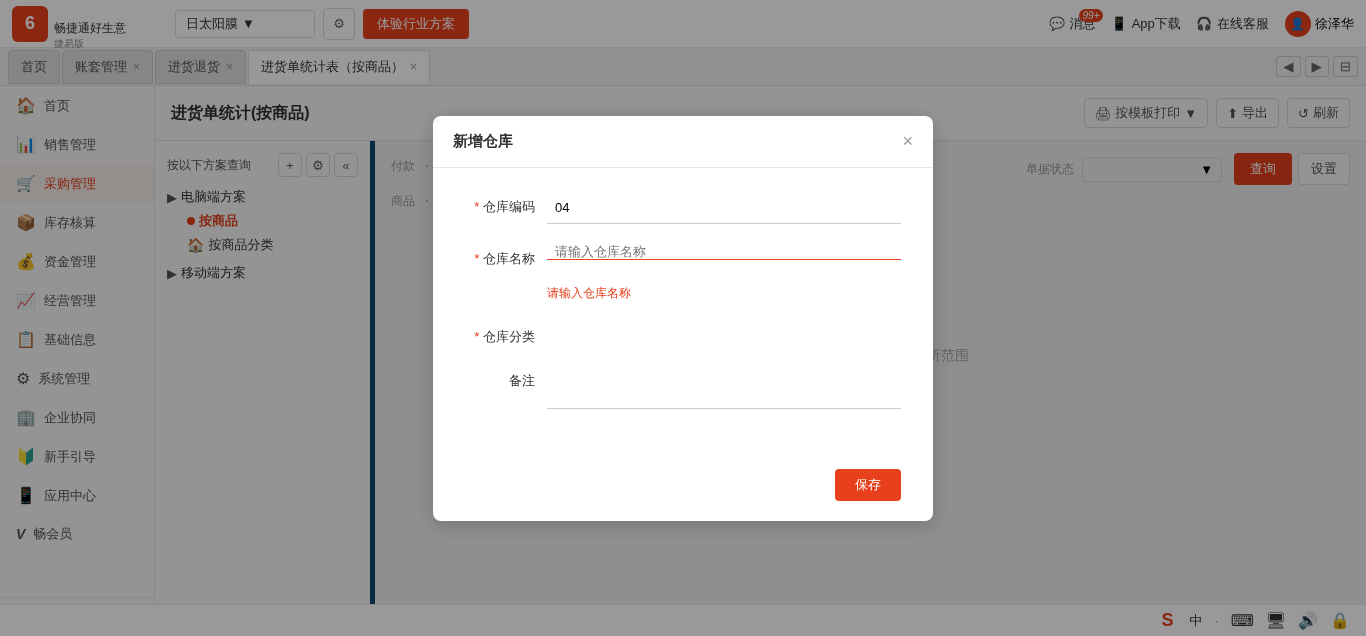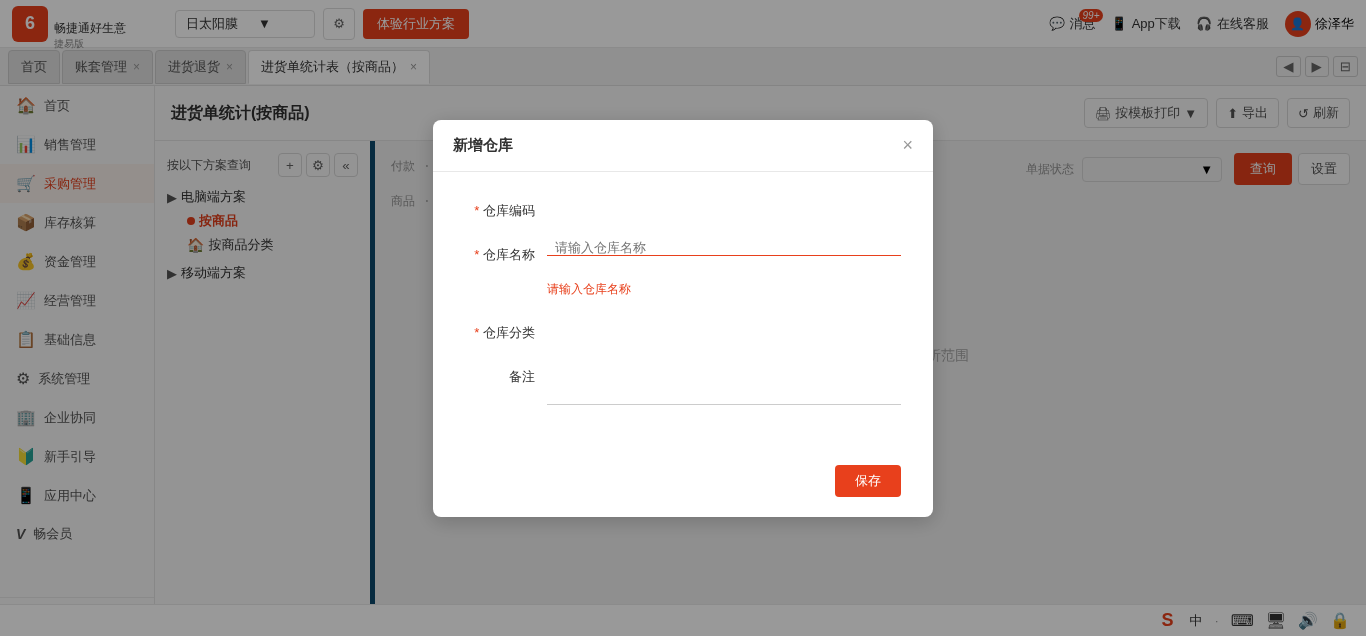--- a/index.html
+++ b/index.html
@@ -24,21 +24,21 @@
     .logo-icon {
       width: 36px; height: 36px;
       background: #e8401c;
       border-radius: 6px;
       display: flex; align-items: center; justify-content: center;
       color: white; font-weight: bold; font-size: 18px;
     }
     .logo-text { font-size: 12px; color: #333; line-height: 1.4; margin-top: 24px; }
     .logo-sub { font-size: 10px; color: #888; }
     .store-selector {
-      display: flex; align-items: center; gap: 20px;
+      display: flex; align-items: center; gap: 4px;
       border: 1px solid #ddd; border-radius: 4px;
       padding: 4px 10px; cursor: pointer; background: #fff;
       min-width: 140px;
     }
     .store-selector span { color: #333; font-size: 13px; }
     .chevron { color: #999; font-size: 10px; }
     .gear-btn {
       width: 32px; height: 32px;
       border: 1px solid #ddd; border-radius: 4px;
       display: flex; align-items: center; justify-content: center;
@@ -470,20 +470,21 @@
 
   <div class="dialog">
     <div class="dialog-header">
       <span class="dialog-title">新增仓库</span>
       <span class="dialog-close">×</span>
     </div>
     <div class="dialog-body">
 
       <div class="form-row">
         <span class="form-label required">仓库编码</span>
+        <input class="form-control" type="text" value="04" style="">
       </div>
 
       <div class="form-row">
         <span class="form-label required">仓库名称</span>
         <div class="form-field-wrap">
           <input class="form-control error" type="text" placeholder="请输入仓库名称" style="">
           <span class="error-msg">请输入仓库名称</span>
         </div>
       </div>
 

